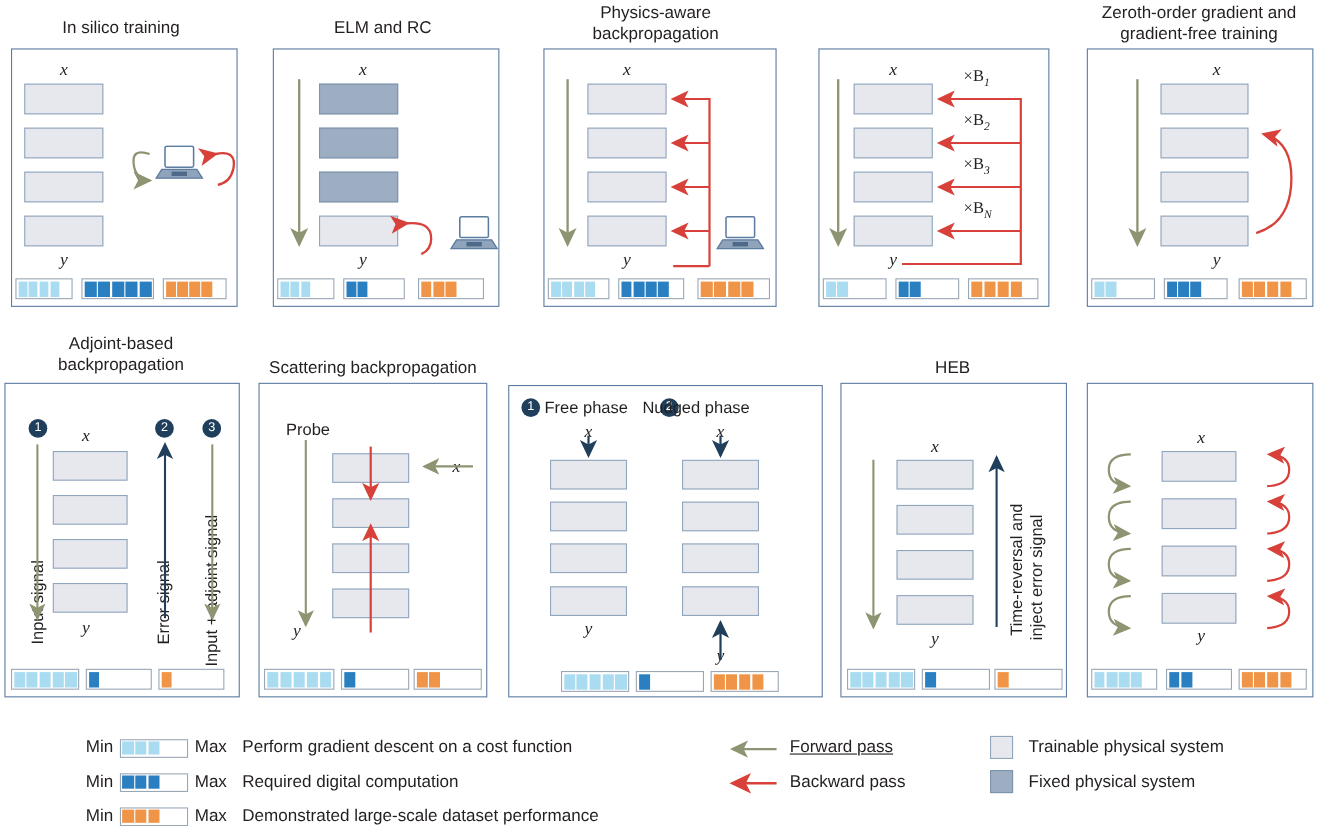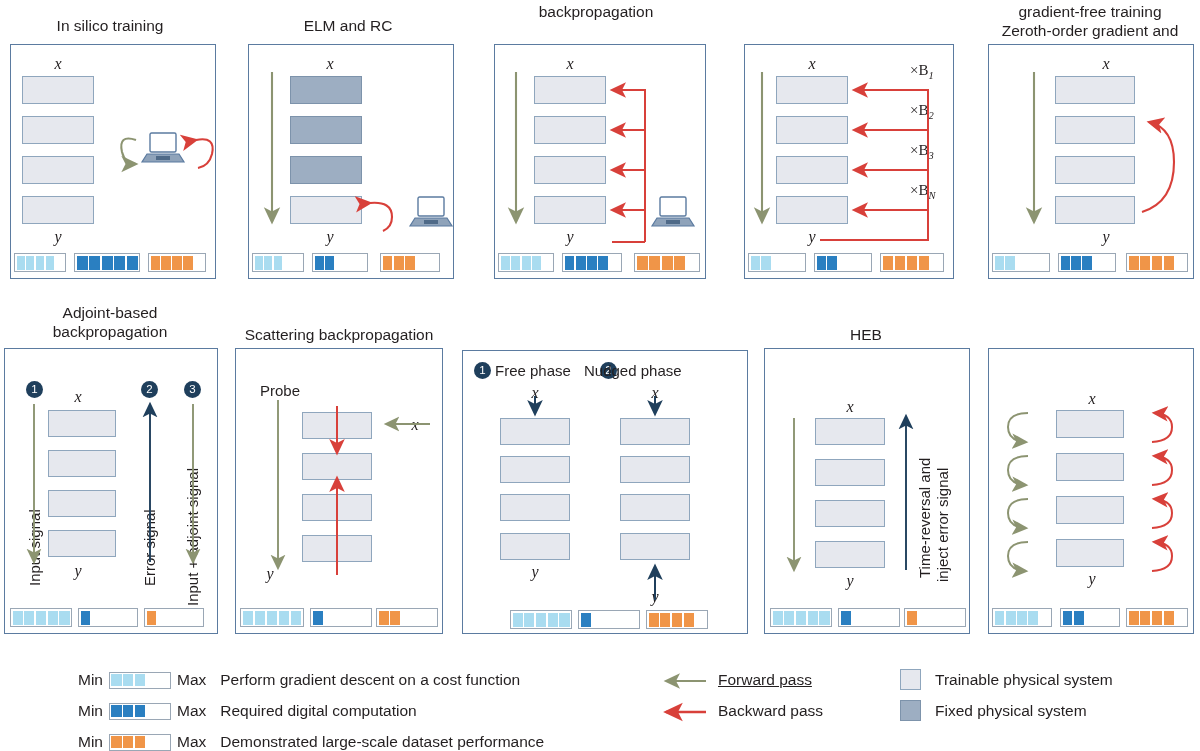--- a/index.html
+++ b/index.html
@@ -17,21 +17,21 @@
   .barbox{position:absolute;box-sizing:border-box;border:1.4px solid #9aa7b5;background:#fff;display:flex;padding:1.5px;gap:1.5px;}
   .seg{flex:1 1 0;background:#fff;}
   .seg.lb{background:#a9dcf0;}
   .seg.db{background:#2a7fc1;}
   .seg.og{background:#f09548;}
 
   svg.ov{position:absolute;left:0;top:0;width:1200px;height:751px;pointer-events:none;overflow:visible;}
 
   .vlabel{position:absolute;font-size:15px;white-space:nowrap;transform-origin:0 0;}
   .lbl{position:absolute;font-size:15px;white-space:nowrap;}
-  .mathlbl{position:absolute;font-size:15px;white-space:nowrap;font-family:"Liberation Serif",serif;margin-left:34px;}
+  .mathlbl{position:absolute;font-size:15px;white-space:nowrap;font-family:"Liberation Serif",serif;}
   .mathlbl sub{font-size:10.5px;font-style:italic;}
 
   .numcirc{position:absolute;width:17px;height:17px;border-radius:50%;background:#1f3f5c;color:#fff;font-size:11.5px;
            line-height:17px;text-align:center;font-family:"Liberation Sans",sans-serif;}
 
   
   .laptop{position:absolute;}
 
   
   .legend{position:absolute;left:0;top:660px;width:1200px;height:91px;}
@@ -119,20 +119,21 @@
   </div>
   <div class="barbox" style="left:380px;top:253px;width:60px;height:19px;">
     <span class="seg og"></span>
       <span class="seg og"></span>
       <span class="seg og"></span>
       <span class="seg"></span>
       <span class="seg"></span>
   </div>
 
   <div class="ptitle" style="left:490px;top:2px;width:212px;">
+    <div>Physics-aware</div>
     <div>backpropagation</div>
   </div>
   <div class="panel" style="left:494px;top:44px;width:212px;height:235px;"></div>
   <div class="xy" style="left:540px;top:55px;width:60px;">x</div>
   <div class="layer" style="left:534px;top:76px;width:72px;height:28px;"></div>
   <div class="layer" style="left:534px;top:116px;width:72px;height:28px;"></div>
   <div class="layer" style="left:534px;top:156px;width:72px;height:28px;"></div>
   <div class="layer" style="left:534px;top:196px;width:72px;height:28px;"></div>
   <div class="xy" style="left:540px;top:228px;width:60px;">y</div>
   <div class="laptop" style="left:650px;top:196px;">
@@ -199,22 +200,22 @@
   </div>
   <div class="barbox" style="left:880px;top:253px;width:64px;height:19px;">
     <span class="seg og"></span>
       <span class="seg og"></span>
       <span class="seg og"></span>
       <span class="seg og"></span>
       <span class="seg"></span>
   </div>
 
   <div class="ptitle" style="left:984px;top:2px;width:212px;">
+    <div>Zeroth-order gradient and</div>
     <div>gradient-free training</div>
-    <div>Zeroth-order gradient and</div>
   </div>
   <div class="panel" style="left:988px;top:44px;width:206px;height:235px;"></div>
   <div class="xy" style="left:1076px;top:55px;width:60px;">x</div>
   <div class="layer" style="left:1055px;top:76px;width:80px;height:28px;"></div>
   <div class="layer" style="left:1055px;top:116px;width:80px;height:28px;"></div>
   <div class="layer" style="left:1055px;top:156px;width:80px;height:28px;"></div>
   <div class="layer" style="left:1055px;top:196px;width:80px;height:28px;"></div>
   <div class="xy" style="left:1076px;top:228px;width:60px;">y</div>
   <div class="barbox" style="left:992px;top:253px;width:58px;height:19px;">
     <span class="seg lb"></span>

